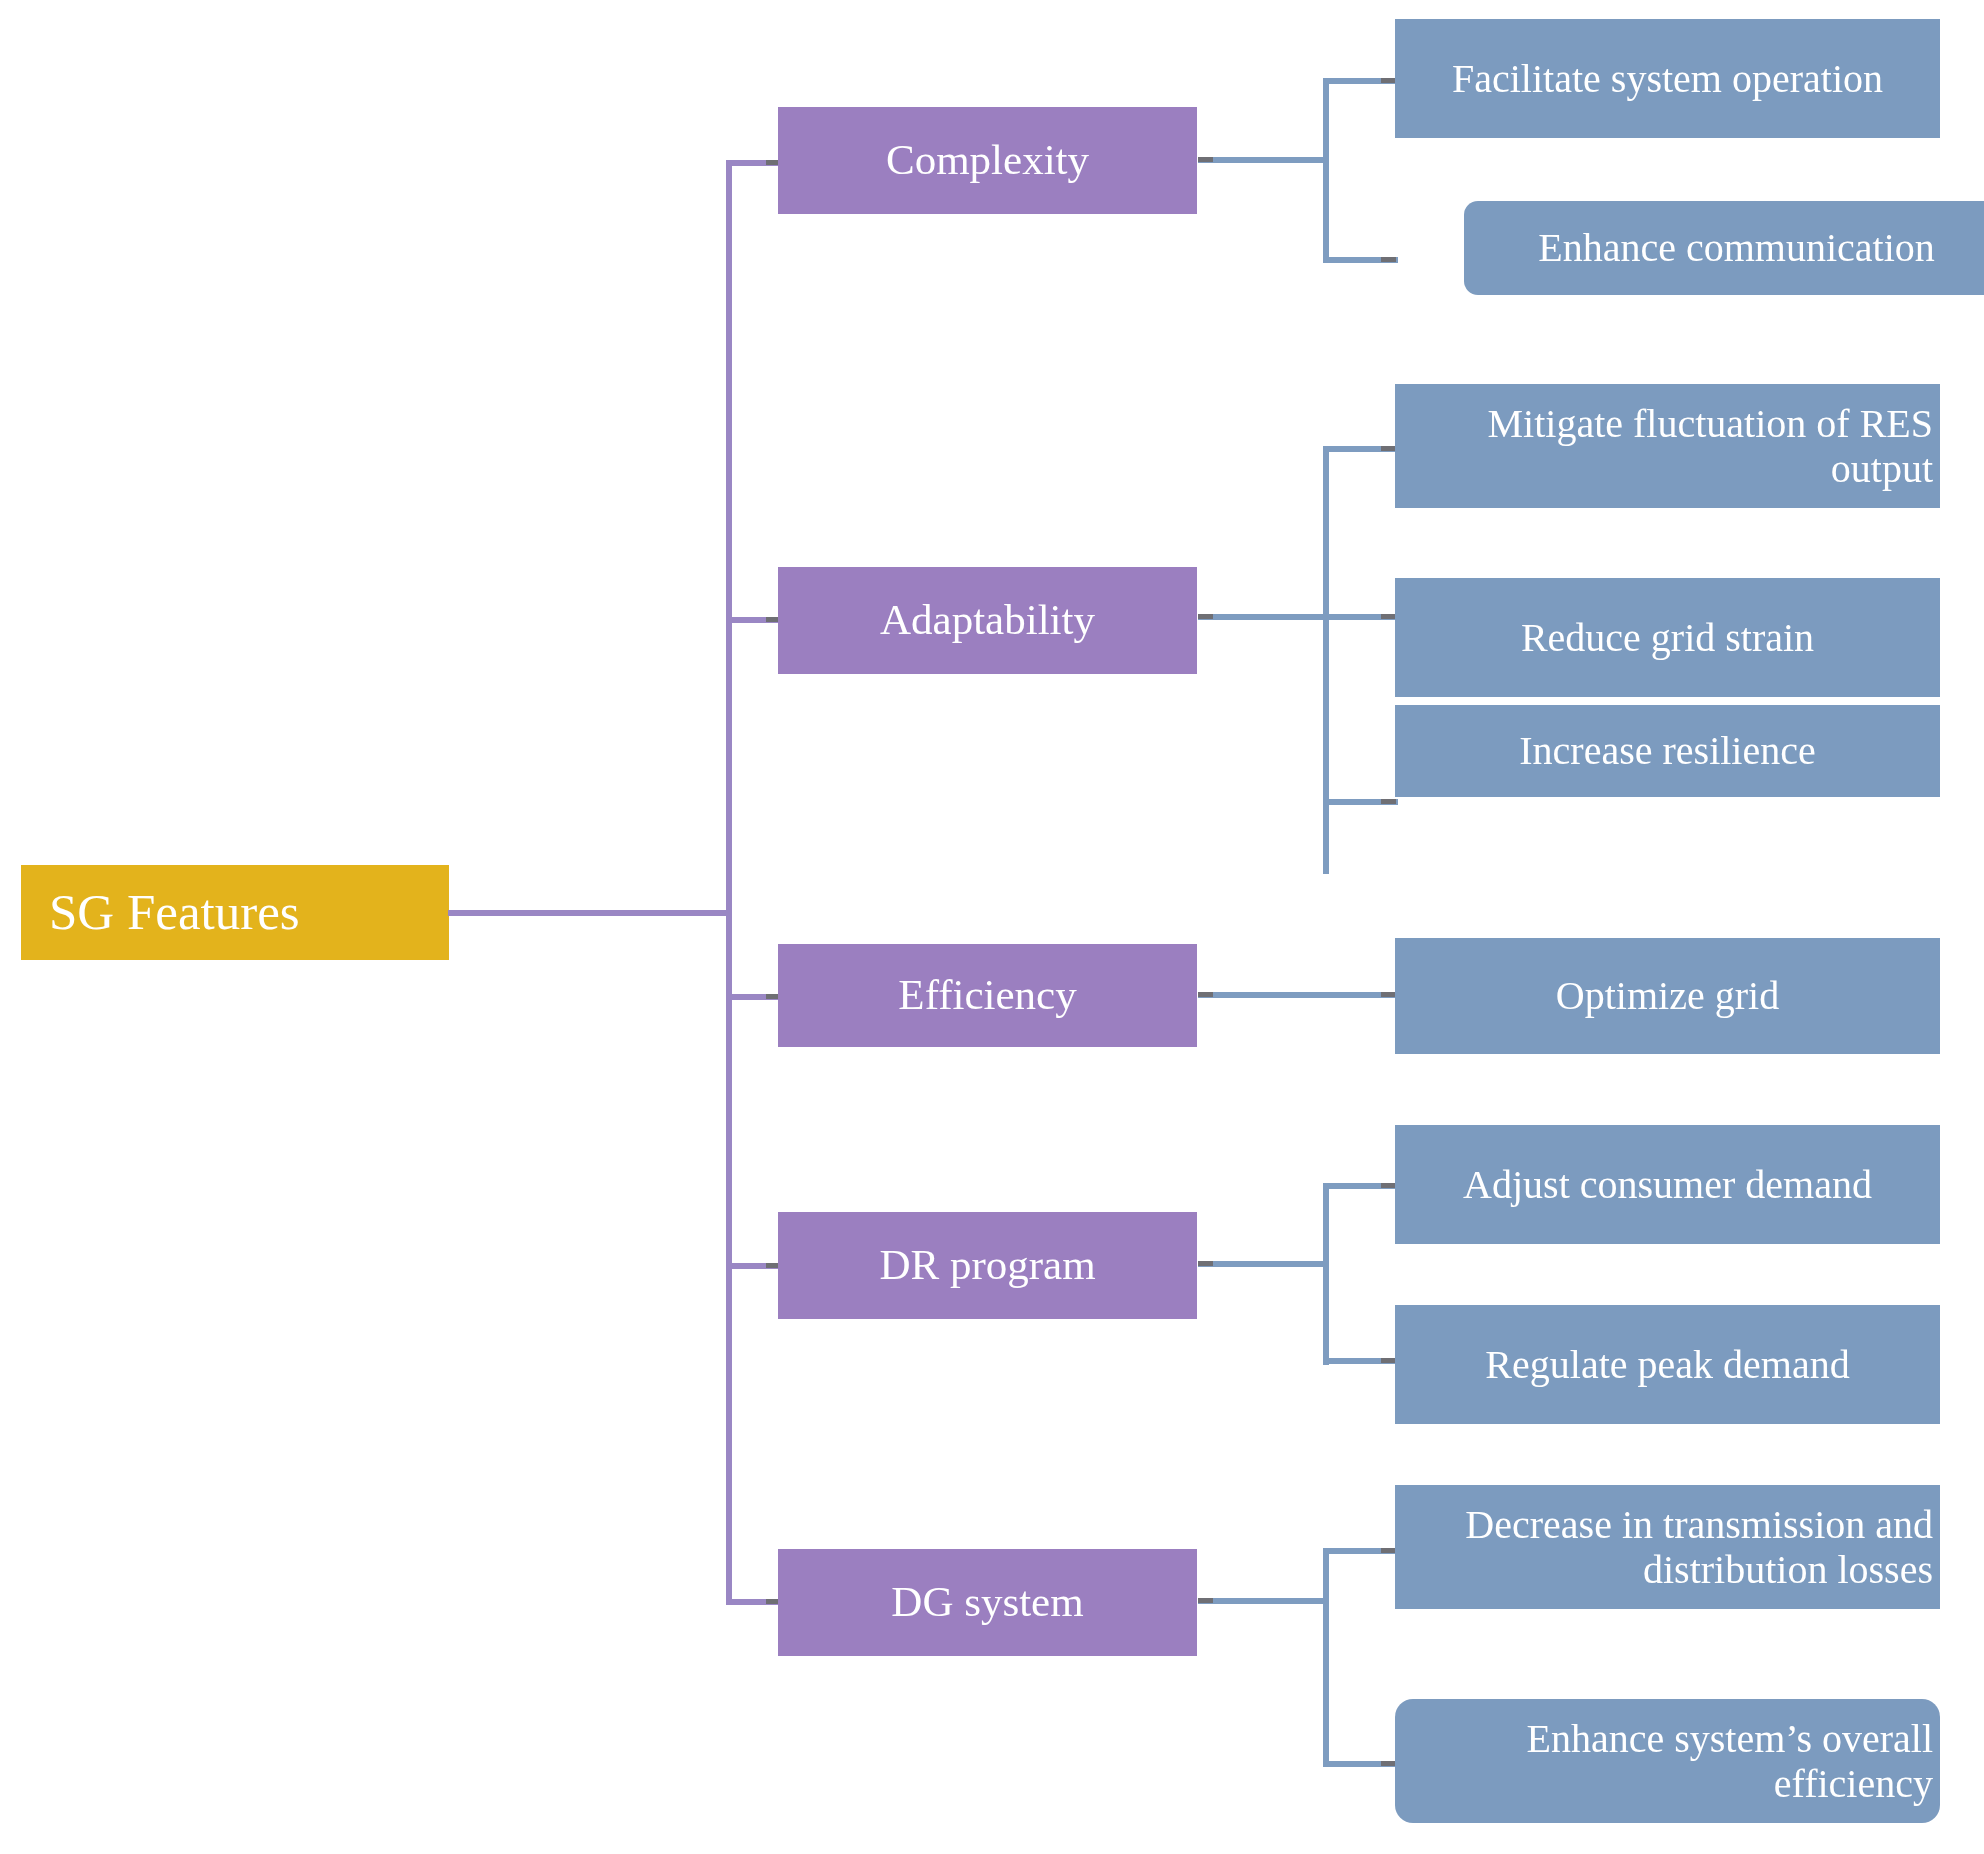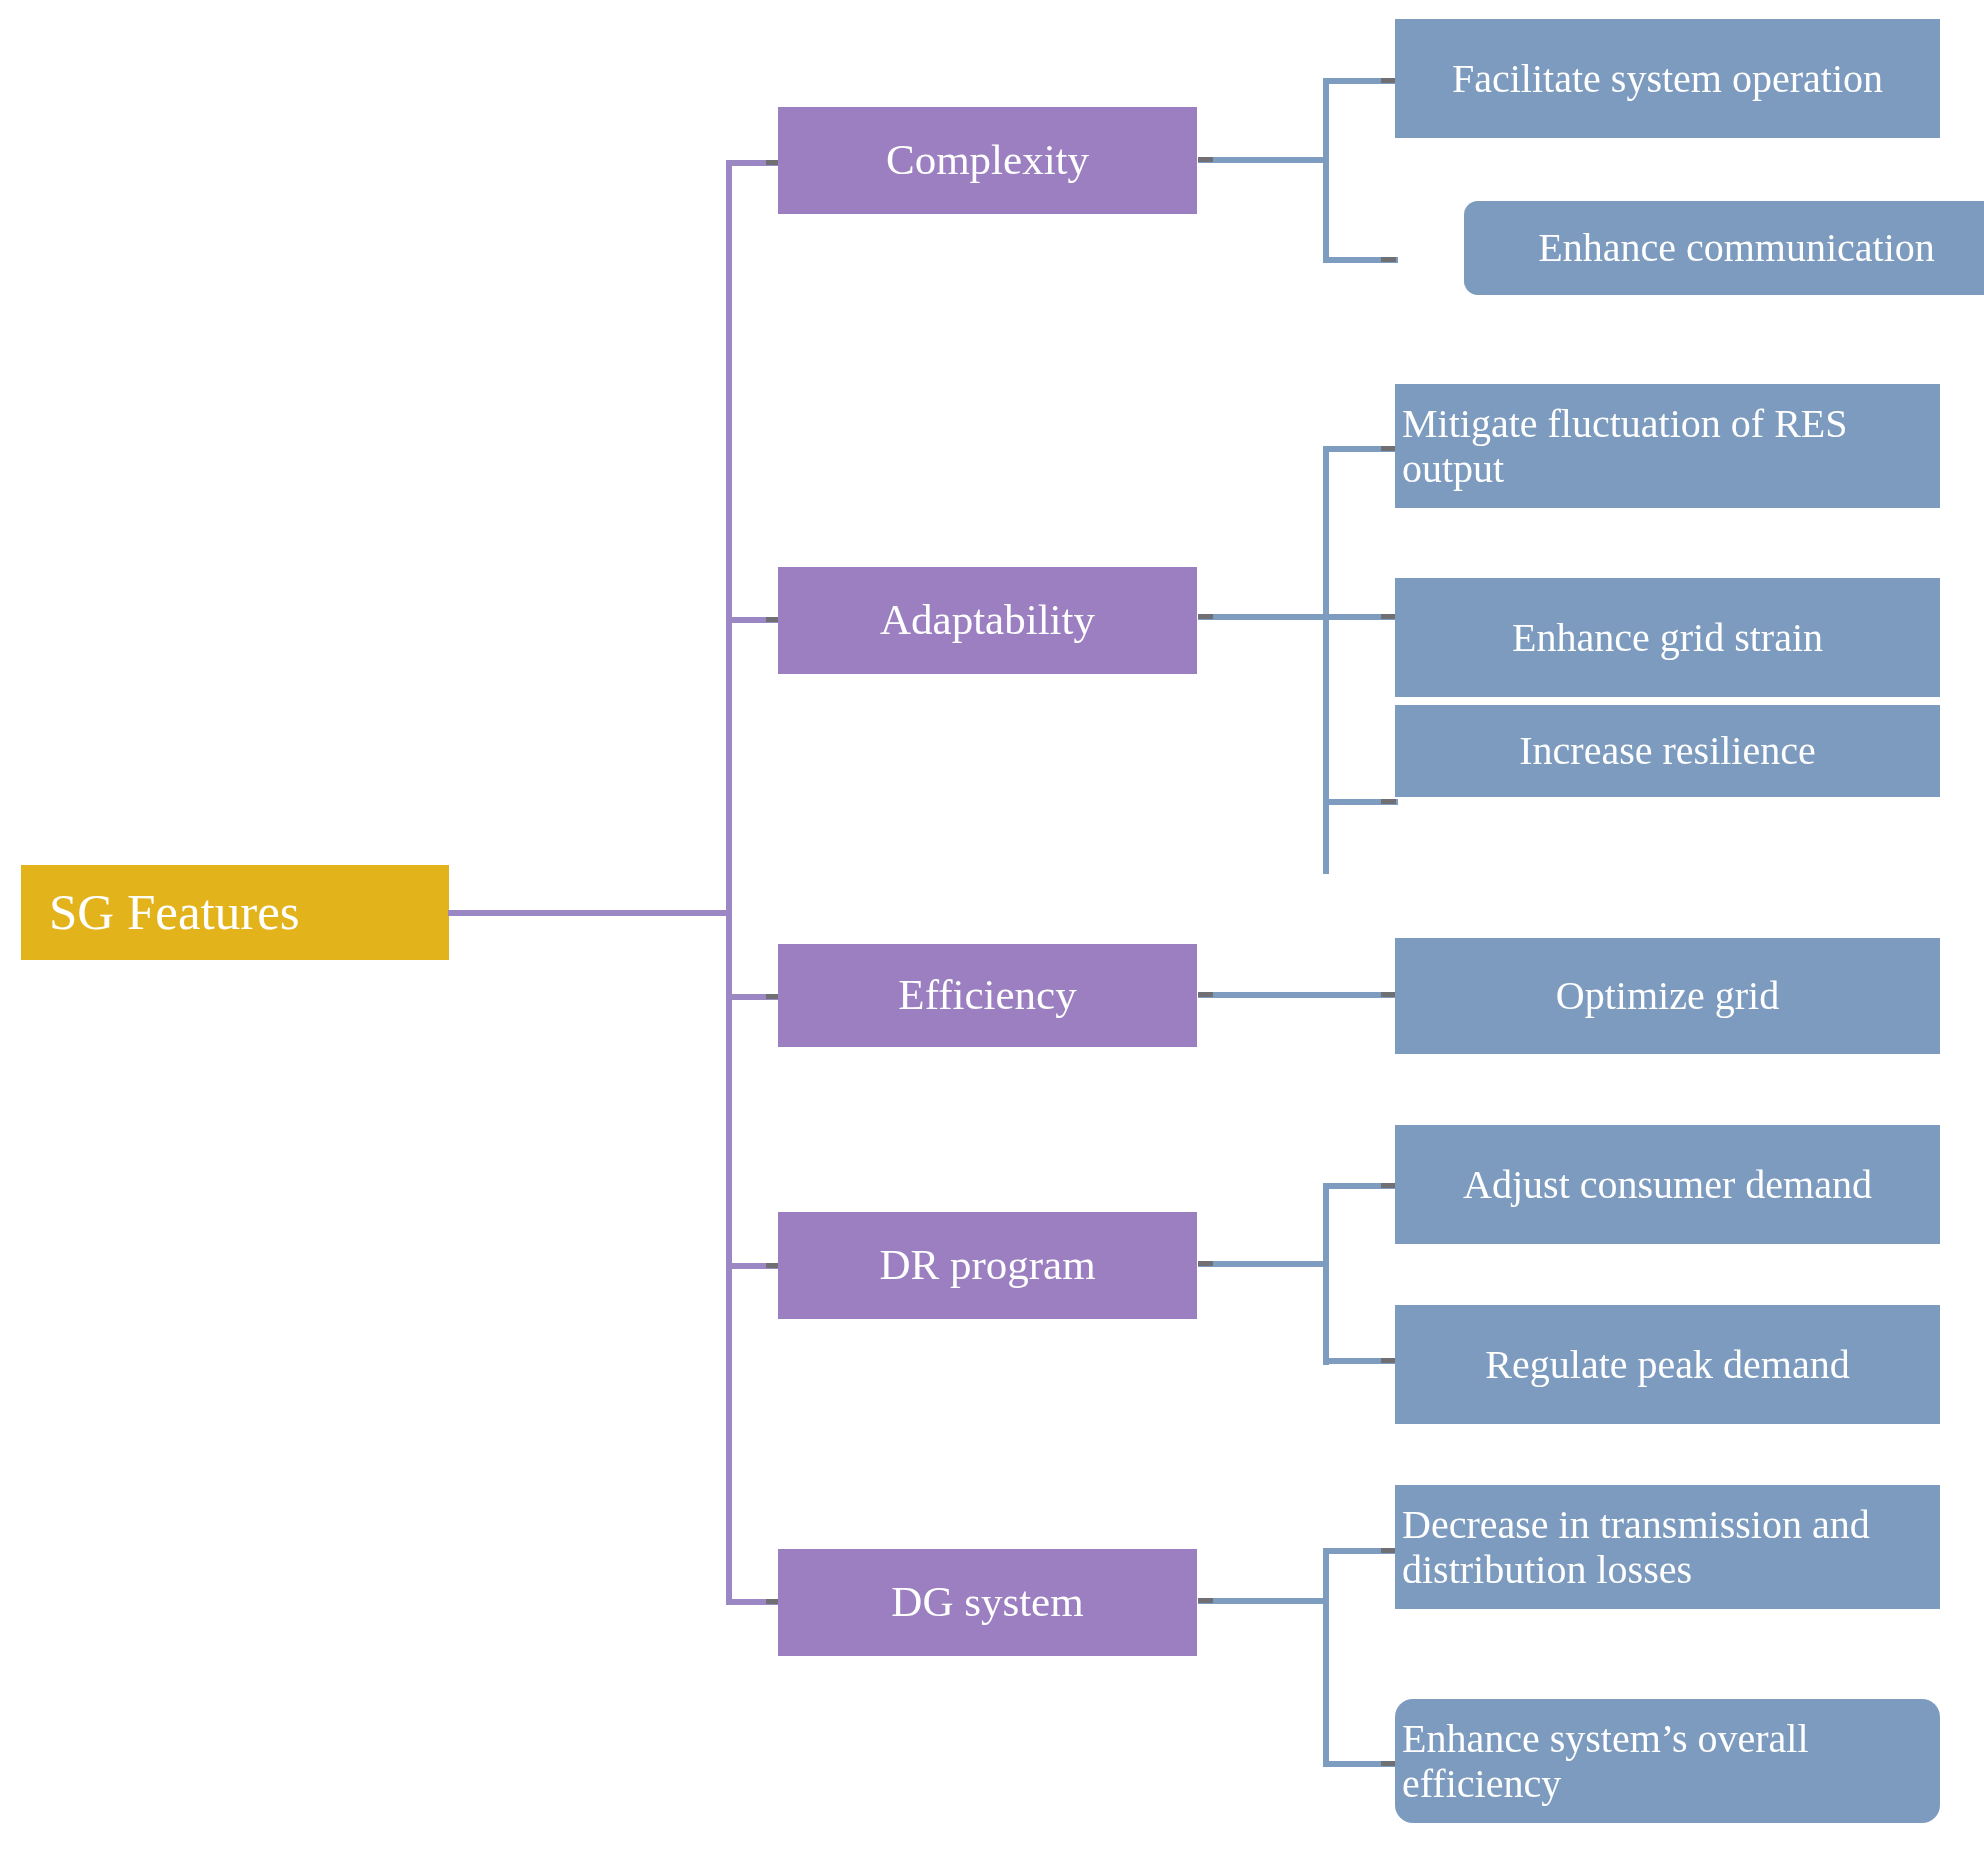--- a/index.html
+++ b/index.html
@@ -10,21 +10,21 @@
     overflow:hidden;
   }
   #stage{position:relative;width:1985px;height:1855px;}
 
   .node{
     position:absolute;
     box-sizing:border-box;
     display:flex;
     align-items:center;
     justify-content:center;
-    text-align:left;
+    text-align:right;
     color:#ffffff;
     line-height:1.13;
     overflow:hidden;
   }
   .node span{display:block;padding:0 7px;}
 
   .root{
     background:#E3B31C;
     font-size:51px;
     justify-content:flex-start;
@@ -123,21 +123,21 @@
   <div class="conn blue" style="left:1323px;top:614px;width:75px;height:6.2px;"></div>
   <div class="cap" style="left:1381px;top:614px;"></div>
   <div class="conn blue" style="left:1323px;top:799px;width:75px;height:6.2px;"></div>
   <div class="cap" style="left:1381px;top:799px;"></div>
 
   <div class="node leaf" style="left:1395px;top:384px;width:545px;height:124px;">
     <span>Mitigate fluctuation of RES output</span>
   </div>
 
   <div class="node leaf" style="left:1395px;top:578px;width:545px;height:119px;">
-    <span>Enhance grid strain</span>
+    <span>Reduce grid strain</span>
   </div>
 
   <div class="node leaf" style="left:1395px;top:705px;width:545px;height:92px;">
     <span>Increase resilience</span>
   </div>
 
   <div class="conn blue" style="left:1198px;top:992px;width:200px;height:6.2px;"></div>
   <div class="cap" style="left:1198px;top:992px;"></div>
   <div class="cap" style="left:1381px;top:992px;"></div>
 

